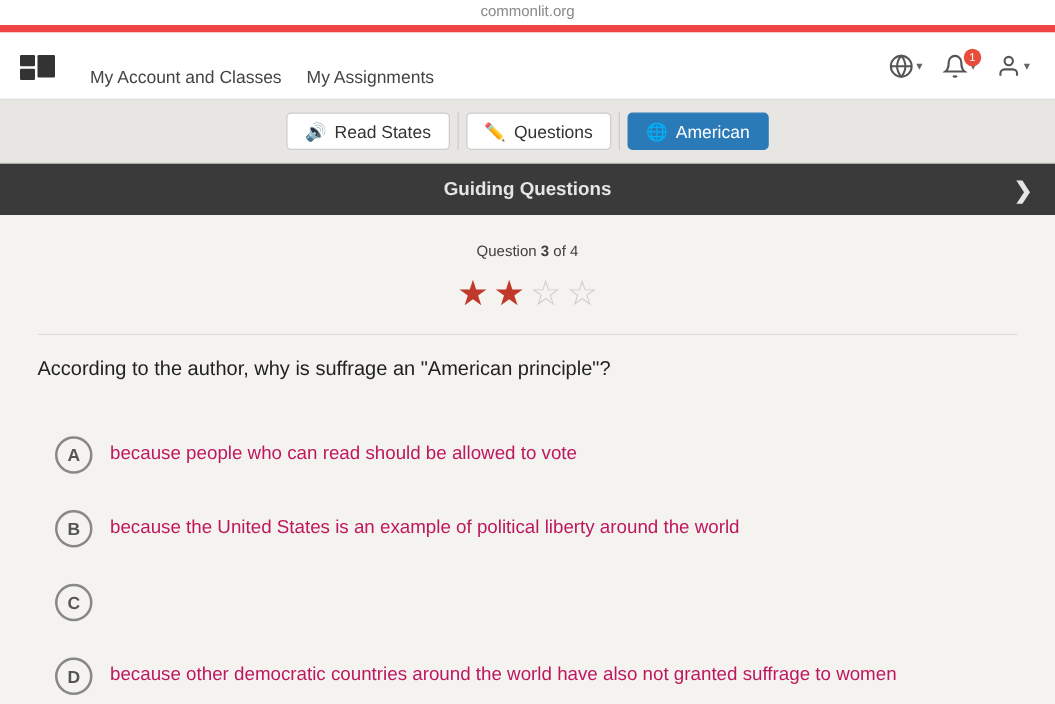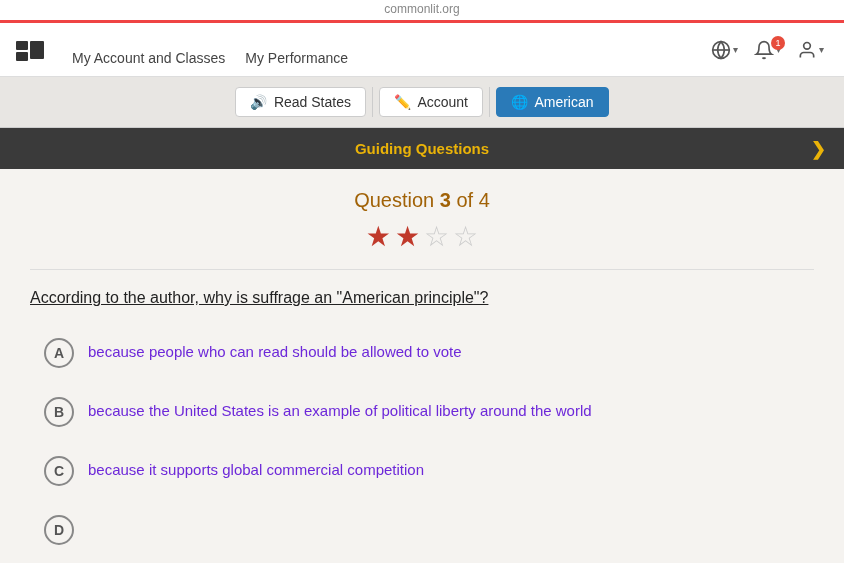--- a/index.html
+++ b/index.html
@@ -82,21 +82,21 @@
       margin-left: 2px;
     }
 
     
     .domain-bar {
       text-align: center;
       background: #fff;
       font-size: 12px;
       color: #888;
       padding: 2px 0 4px;
-      border-bottom: 3px solid #ef4444;
+      border-bottom: 6px solid #ef4444;
     }
 
     
     .toolbar {
       background: #e8e6e3;
       display: flex;
       align-items: center;
       justify-content: center;
       padding: 10px 16px;
       gap: 6px;
@@ -122,21 +122,21 @@
     }
     .translate-btn {
       background: #2a7ab8;
       color: #fff;
       border-color: #2a7ab8;
     }
 
     
     .section-header {
       background: #3a3a3a;
-      color: #eab308;
+      color: #e5e5e5;
       font-size: 15px;
       font-weight: 700;
       padding: 12px 20px;
       display: flex;
       align-items: center;
       justify-content: center;
       position: relative;
     }
     .section-header-chevron {
       position: absolute;
@@ -148,22 +148,22 @@
     
     .main-content {
       background: #f5f3f0;
       padding: 20px 30px 10px;
     }
     .question-meta {
       text-align: center;
       margin-bottom: 8px;
     }
     .question-label {
-      font-size: 20px;
-      color: #a16207;
+      font-size: 12px;
+      color: #404040;
     }
     .question-label strong {
       font-weight: 700;
     }
     .stars {
       display: flex;
       justify-content: center;
       gap: 4px;
       margin: 8px 0 16px;
       font-size: 28px;
@@ -173,23 +173,22 @@
 
     .divider {
       border: none;
       border-top: 1px solid #ddd;
       margin: 8px 0 16px;
     }
 
     .question-text {
       font-size: 16px;
       color: #222;
-      margin-bottom: 15px;
+      margin-bottom: 28px;
       line-height: 1.5;
-      text-decoration: underline;
     }
 
     
     .answer-option {
       display: flex;
       align-items: flex-start;
       gap: 14px;
       padding: 12px 14px;
       margin-bottom: 4px;
       border-radius: 6px;
@@ -205,21 +204,21 @@
       align-items: center;
       justify-content: center;
       font-size: 14px;
       font-weight: 600;
       color: #555;
       flex-shrink: 0;
       margin-top: 1px;
     }
     .option-text {
       font-size: 15px;
-      color: #6d28d9;
+      color: #be185d;
       line-height: 1.5;
       padding-top: 4px;
     }
   </style>
 </head>
 <body>
 
 <div class="domain-bar">
   <span>commonlit.org</span>
 </div>
@@ -228,21 +227,21 @@
   <div class="site-logo">
     <svg viewBox="0 0 28 22" fill="none" xmlns="http://www.w3.org/2000/svg">
       <rect x="0" y="2" width="12" height="9" rx="1" fill="#333"></rect>
       <rect x="0" y="13" width="12" height="9" rx="1" fill="#333"></rect>
       <rect x="14" y="2" width="14" height="18" rx="1" fill="#333"></rect>
     </svg>
   </div>
 
   <nav class="nav-links">
     <span class="nav-link">My Account and Classes</span>
-    <span class="nav-link">My Performance</span>
+    <span class="nav-link">My Assignments</span>
   </nav>
 
   <div class="top-right">
     <div class="icon-btn">
       <svg width="20" height="20" viewBox="0 0 24 24" fill="none" stroke="#555" stroke-width="2">
         <circle cx="12" cy="12" r="10"></circle>
         <line x1="2" y1="12" x2="22" y2="12"></line>
         <path d="M12 2a15.3 15.3 0 0 1 4 10 15.3 15.3 0 0 1-4 10 15.3 15.3 0 0 1-4-10 15.3 15.3 0 0 1 4-10z"></path>
       </svg>
       <span class="chevron-down">▾</span>
@@ -266,21 +265,21 @@
 </div>
 
 <div class="toolbar">
   <button class="toolbar-btn">
     <span>🔊</span>
     <span>Read States</span>
   </button>
   <div class="btn-sep"></div>
   <button class="toolbar-btn">
     <span>✏️</span>
-    <span>Account</span>
+    <span>Questions</span>
   </button>
   <div class="btn-sep"></div>
   <button class="toolbar-btn translate-btn">
     <span>🌐</span>
     <span>American</span>
   </button>
 </div>
 
 <div class="section-header">
   <span>Guiding Questions</span>
@@ -312,19 +311,19 @@
     <div class="answer-option">
       <div class="option-circle">A</div>
       <div class="option-text">because people who can read should be allowed to vote</div>
     </div>
     <div class="answer-option">
       <div class="option-circle">B</div>
       <div class="option-text">because the United States is an example of political liberty around the world</div>
     </div>
     <div class="answer-option">
       <div class="option-circle">C</div>
-      <div class="option-text">because it supports global commercial competition</div>
     </div>
     <div class="answer-option">
       <div class="option-circle">D</div>
+      <div class="option-text">because other democratic countries around the world have also not granted suffrage to women</div>
     </div>
   </div>
 </div>
 
 </body></html>

